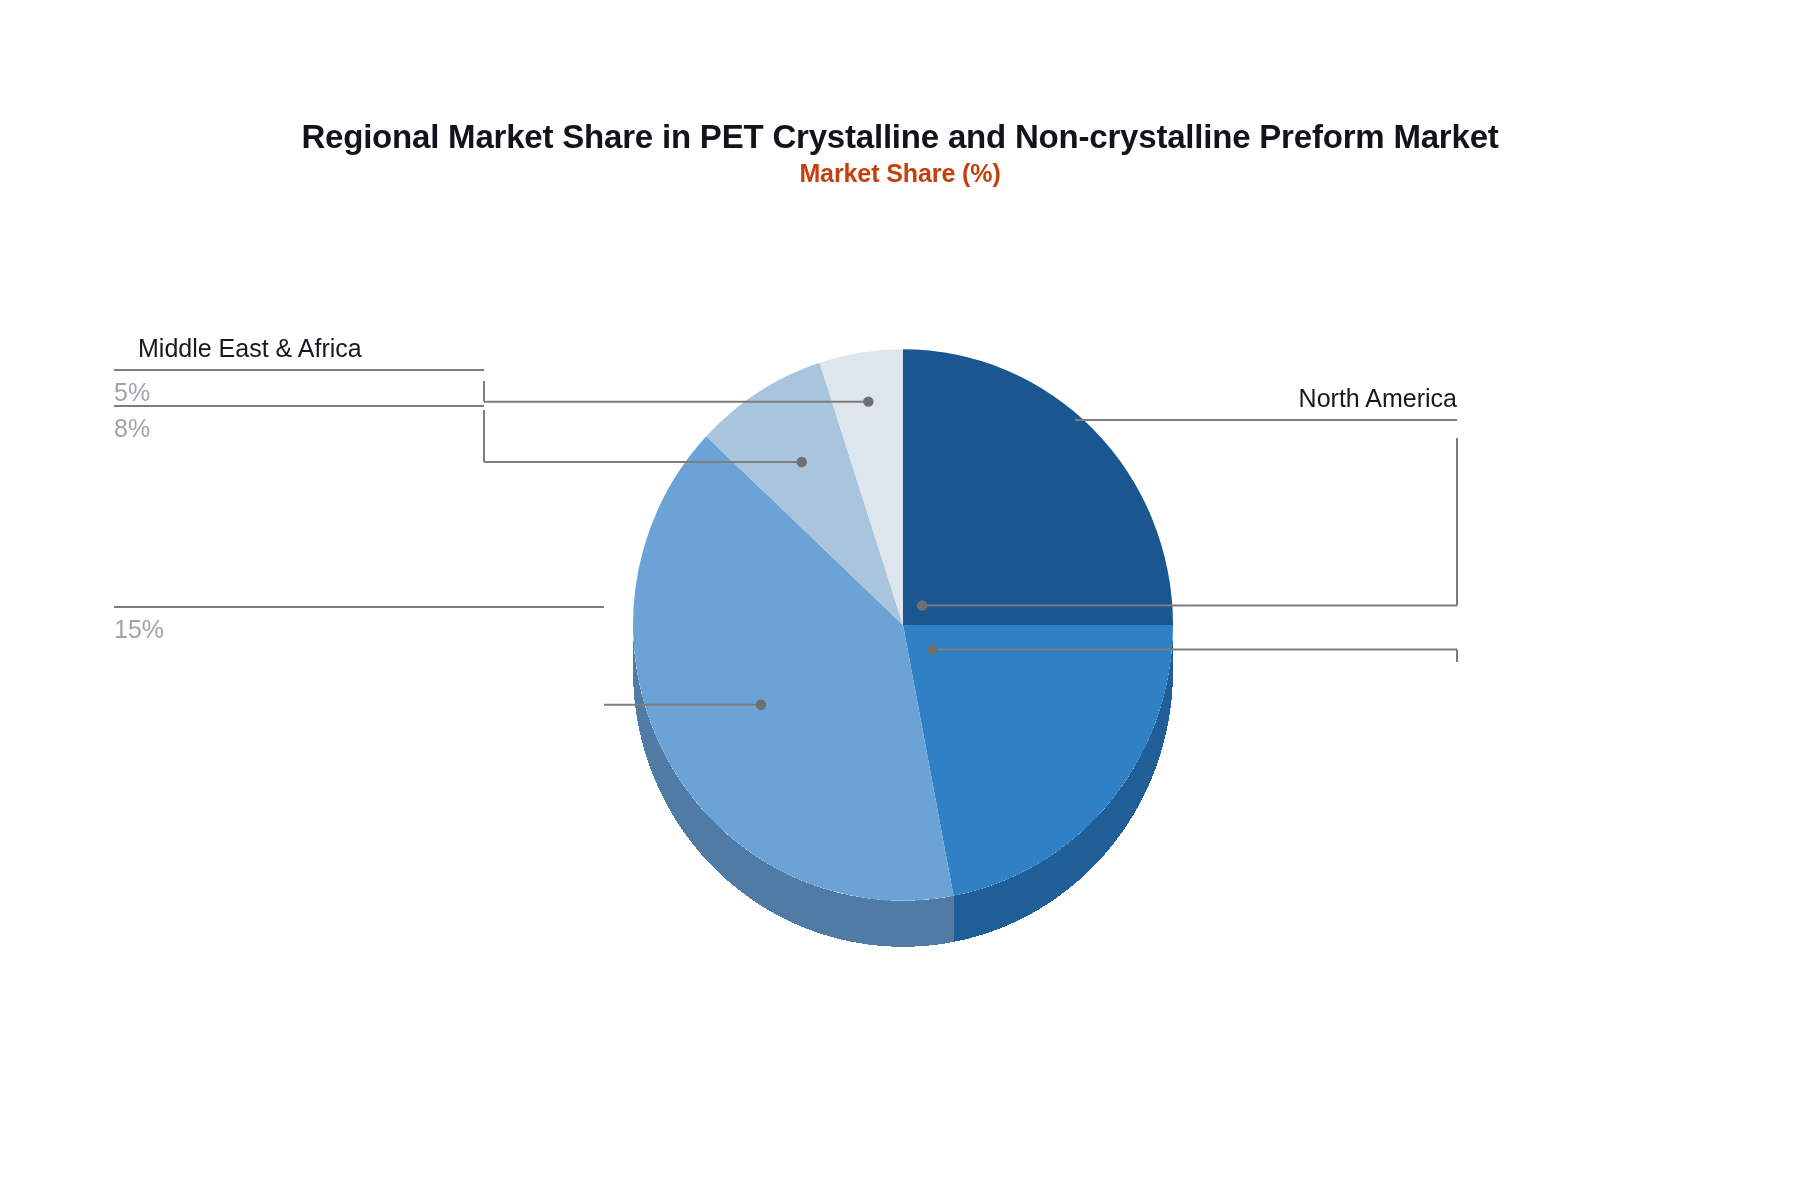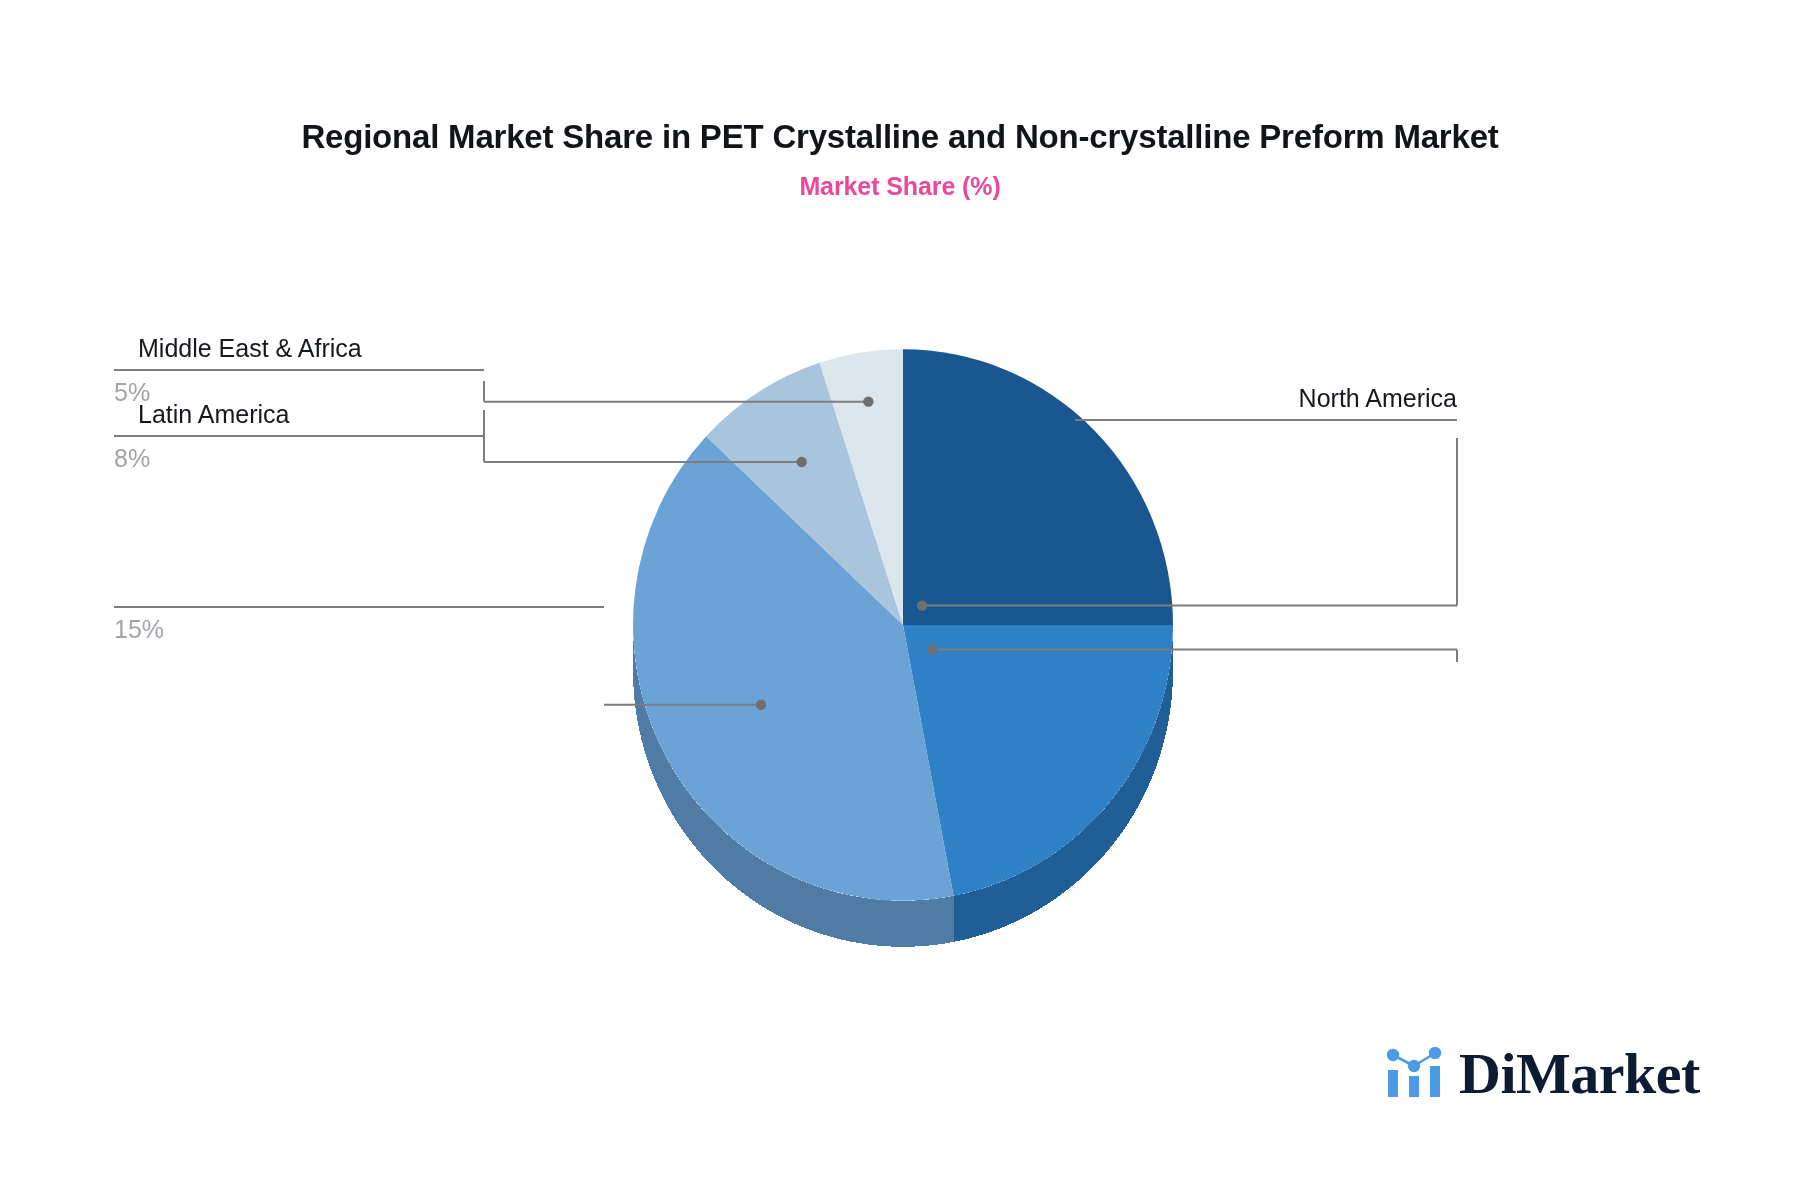--- a/index.html
+++ b/index.html
@@ -35,24 +35,24 @@
   }
   .chart-title {
     font-size: 33px;
     font-weight: 700;
     color: #111418;
     letter-spacing: -0.2px;
     line-height: 1.18;
     white-space: nowrap;
   }
   .chart-subtitle {
-    margin-top: 15px;
+    margin-top: 2px;
     font-size: 25px;
     font-weight: 700;
-    color: #ec4899;
+    color: #c2410c;
     letter-spacing: -0.1px;
     white-space: nowrap;
   }
 
   
   #pie-wrap {
     position: absolute;
     left: 0; top: 0;
     width: 1800px;
     height: 1196px;
@@ -236,45 +236,29 @@
     </svg>
   </div>
 
   <div class="callout left" style="left:114px; top:334px; width:370px;">
     <div class="cl-name">Middle East &amp; Africa</div>
     <div class="cl-rule"></div>
     <div class="cl-value">5%</div>
   </div>
 
   <div class="callout left" style="left:114px; top:400px; width:370px;">
-    <div class="cl-name">Latin America</div>
     <div class="cl-rule"></div>
     <div class="cl-value">8%</div>
   </div>
 
   <div class="callout left" style="left:114px; top:601px; width:490px;">
     <div class="cl-rule"></div>
     <div class="cl-value">15%</div>
   </div>
 
   <div class="callout right" style="left:1075px; top:384px; width:382px;">
     <div class="cl-name">North America</div>
     <div class="cl-rule"></div>
   </div>
 
 
-  <div id="logo">
-    <span>
-      <svg width="62" height="56" viewBox="0 0 62 56" aria-hidden="true">
-        <line x1="10" y1="11" x2="31" y2="22" stroke="#4c9be8" stroke-width="2.6"></line>
-        <line x1="31" y1="22" x2="52" y2="9" stroke="#4c9be8" stroke-width="2.6"></line>
-        <rect x="5" y="26" width="10" height="27" fill="#4c9be8"></rect>
-        <rect x="26" y="32" width="10" height="21" fill="#4c9be8"></rect>
-        <rect x="47" y="22" width="10" height="31" fill="#4c9be8"></rect>
-        <circle cx="10" cy="11" r="6.2" fill="#4c9be8"></circle>
-        <circle cx="31" cy="22" r="6.2" fill="#4c9be8"></circle>
-        <circle cx="52" cy="9" r="6.2" fill="#4c9be8"></circle>
-      </svg>
-    </span>
-    <span class="logo-text">DiMarket</span>
-  </div>
 
 </div>
 
 </body></html>

